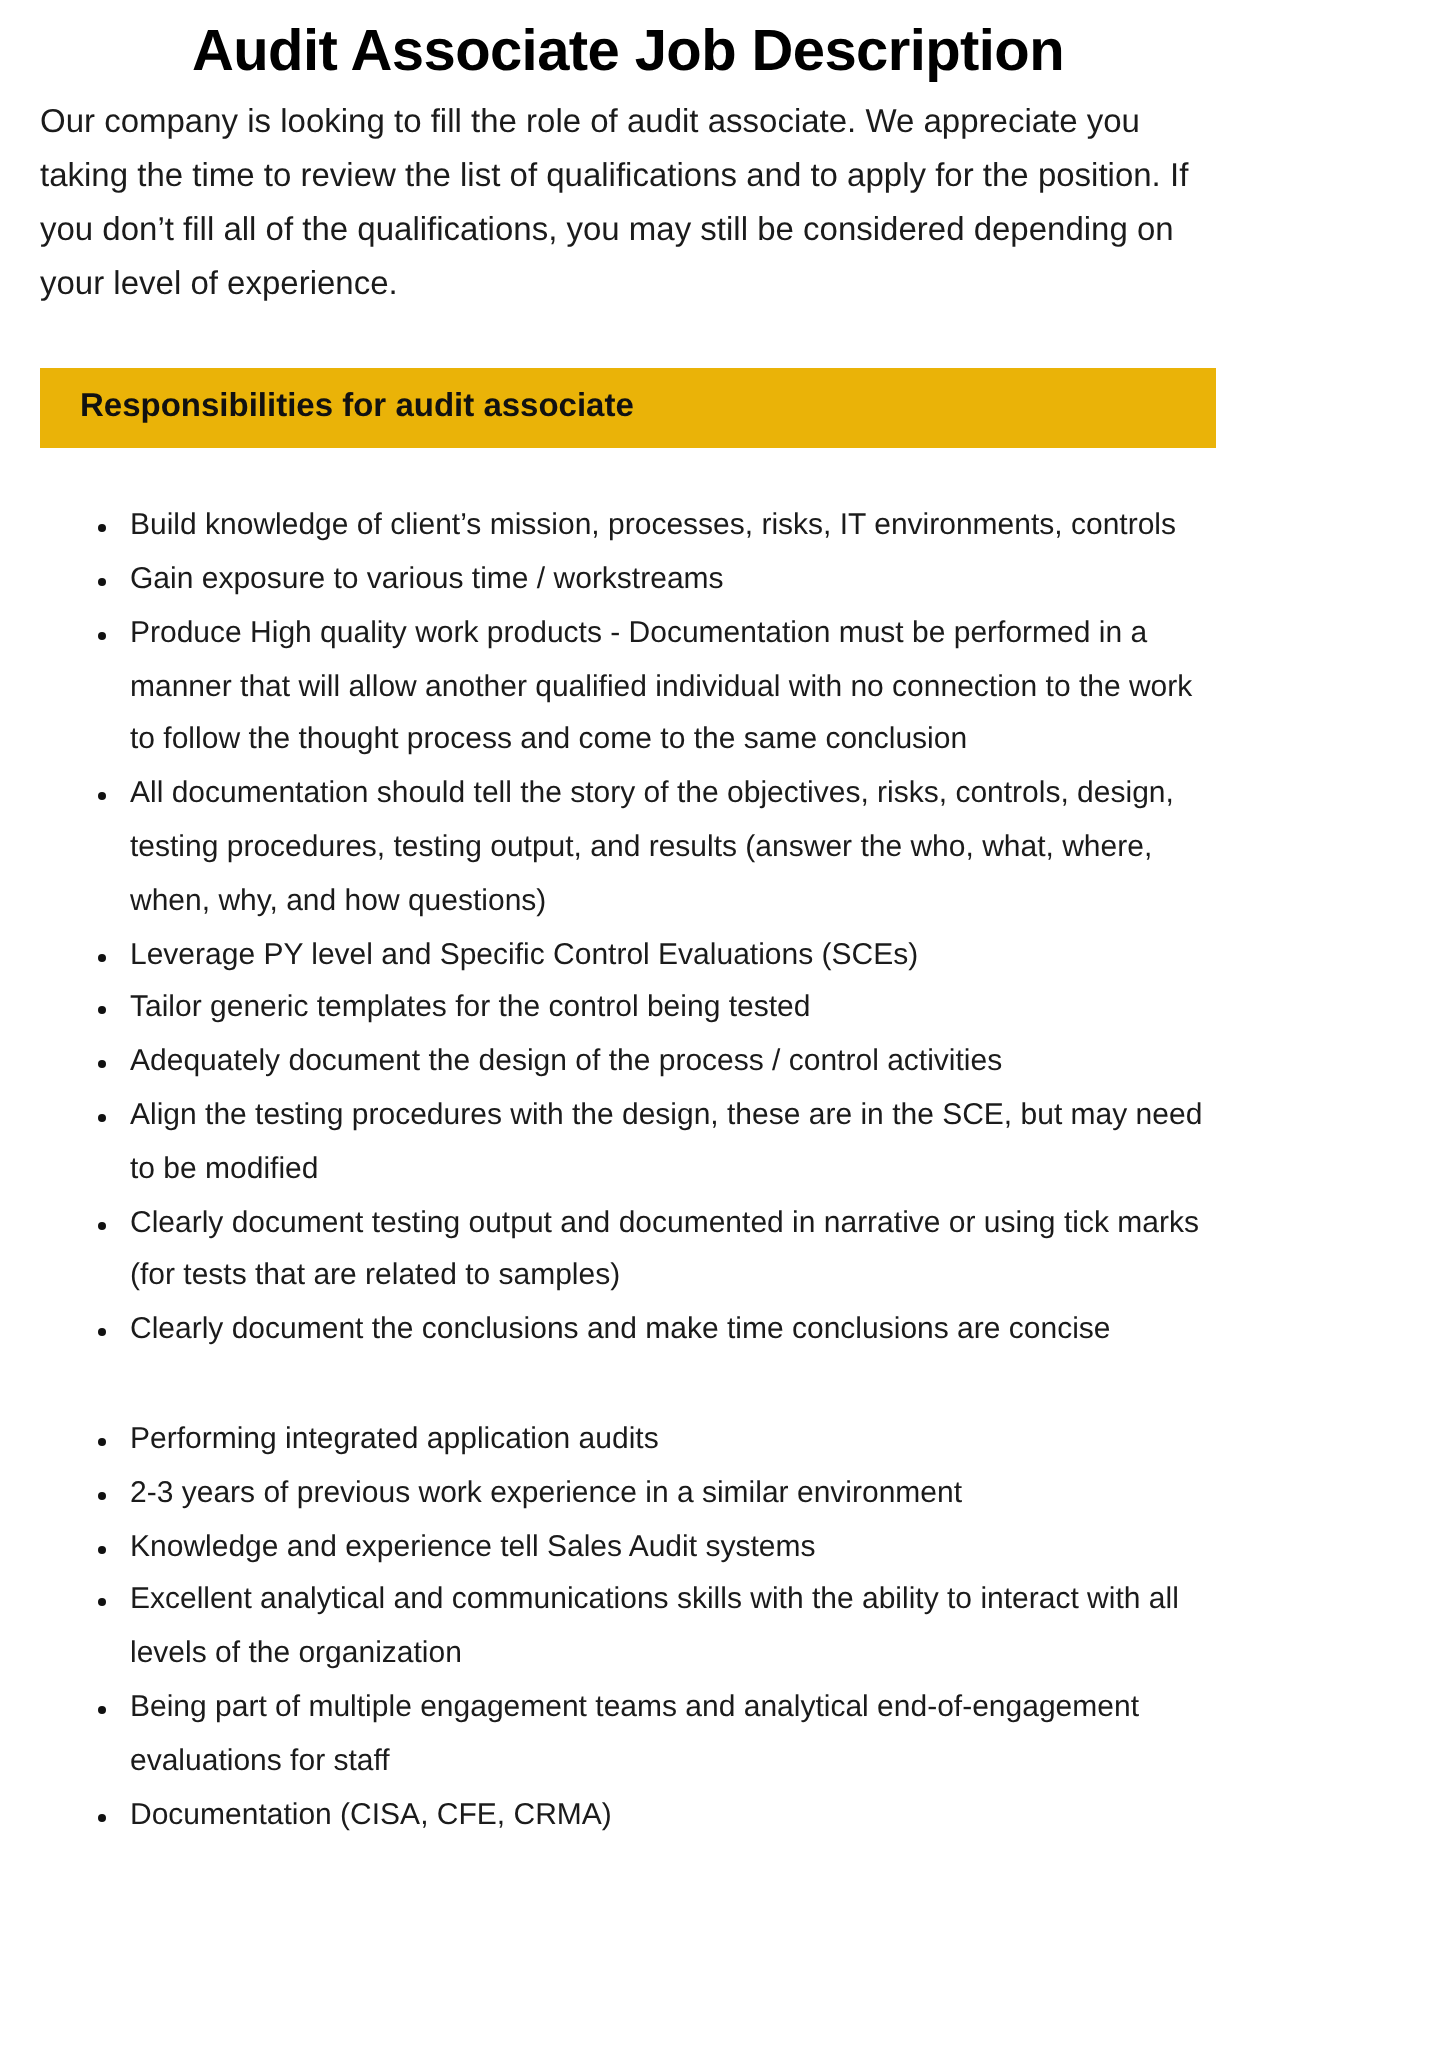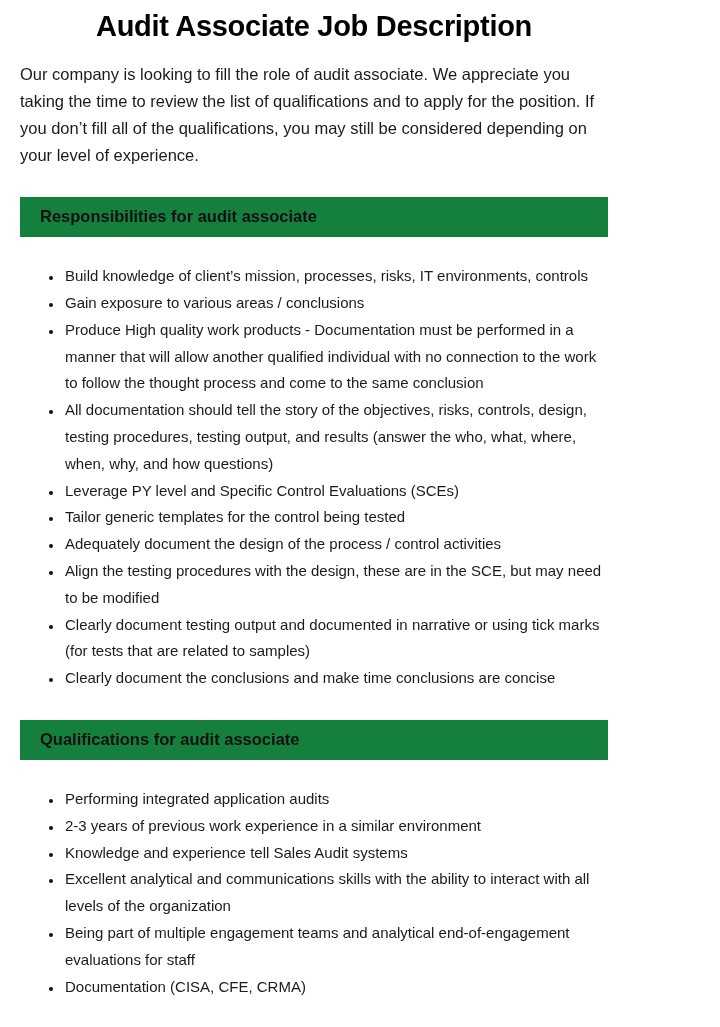--- a/index.html
+++ b/index.html
@@ -25,32 +25,32 @@
     text-align: center;
     font-size: 29px;
     line-height: 1.25;
     font-weight: 700;
     color: #000000;
     letter-spacing: -0.3px;
     margin-top: 2px;
   }
 
   .intro {
-    margin-top: 17px;
+    margin-top: 4px;
     font-size: 16.5px;
     line-height: 27px;
     color: #1b1b1b;
   }
 
   .section {
     margin-top: 28px;
   }
 
   .section-header {
-    background: #15803d;
+    background: #eab308;
     padding: 10px 20px 11px 20px;
   }
 
   .section-header span {
     font-size: 16.5px;
     font-weight: 700;
     color: #111111;
   }
 
   .bullet-list {
@@ -79,36 +79,33 @@
   <h1 class="page-title">Audit Associate Job Description</h1>
 
   <p class="intro">Our company is looking to fill the role of audit associate. We appreciate you taking the time to review the list of qualifications and to apply for the position. If you don’t fill all of the qualifications, you may still be considered depending on your level of experience.</p>
 
   <section class="section">
     <div class="section-header">
       <span>Responsibilities for audit associate</span>
     </div>
     <ul class="bullet-list">
         <li>Build knowledge of client’s mission, processes, risks, IT environments, controls</li>
-        <li>Gain exposure to various areas / conclusions</li>
+        <li>Gain exposure to various time / workstreams</li>
         <li>Produce High quality work products - Documentation must be performed in a manner that will allow another qualified individual with no connection to the work to follow the thought process and come to the same conclusion</li>
         <li>All documentation should tell the story of the objectives, risks, controls, design, testing procedures, testing output, and results (answer the who, what, where, when, why, and how questions)</li>
         <li>Leverage PY level and Specific Control Evaluations (SCEs)</li>
         <li>Tailor generic templates for the control being tested</li>
         <li>Adequately document the design of the process / control activities</li>
         <li>Align the testing procedures with the design, these are in the SCE, but may need to be modified</li>
         <li>Clearly document testing output and documented in narrative or using tick marks (for tests that are related to samples)</li>
         <li>Clearly document the conclusions and make time conclusions are concise</li>
       </ul>
   </section>
 
   <section class="section">
-    <div class="section-header">
-      <span>Qualifications for audit associate</span>
-    </div>
     <ul class="bullet-list">
         <li>Performing integrated application audits</li>
         <li>2-3 years of previous work experience in a similar environment</li>
         <li>Knowledge and experience tell Sales Audit systems</li>
         <li>Excellent analytical and communications skills with the ability to interact with all levels of the organization</li>
         <li>Being part of multiple engagement teams and analytical end-of-engagement evaluations for staff</li>
         <li>Documentation (CISA, CFE, CRMA)</li>
       </ul>
   </section>
 

